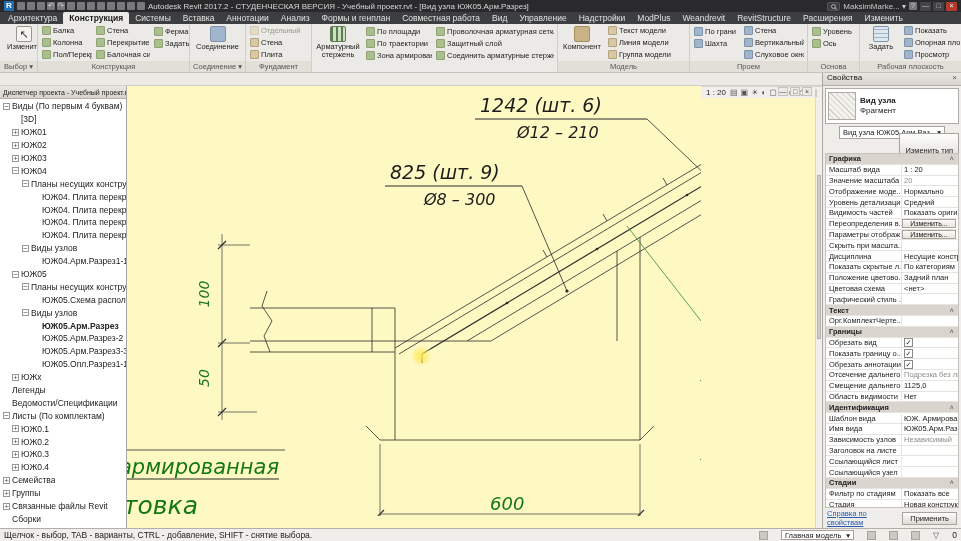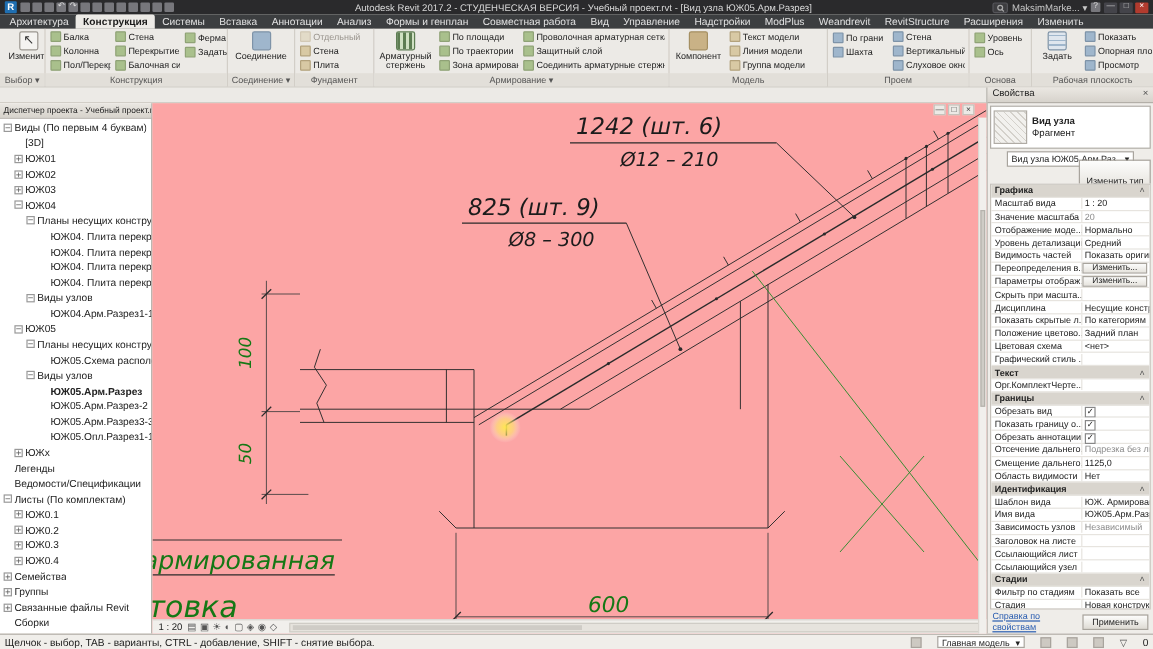--- a/index.html
+++ b/index.html
@@ -4,21 +4,21 @@
 <style>
   *{margin:0;padding:0;box-sizing:border-box}
   html,body{background:#fff}
   body{width:961px;height:541px;font-family:"Liberation Sans",sans-serif;font-size:9px;color:#222;overflow:hidden}
   .app{position:relative;width:961px;height:541px;background:#eceae6;display:flex;flex-direction:column}
 
   
   .titlebar{height:12px;background:#2a2a2c;display:flex;align-items:center;padding:0 4px;gap:3px;color:#c8c8c8;flex:none}
   .logo{width:10px;height:10px;background:#1f6fb2;color:#fff;font-size:8px;line-height:10px;text-align:center;border-radius:1px;font-weight:bold}
   .qat-ic{width:8px;height:8px;background:#77777c;border-radius:1px;font-size:7px;line-height:8px;text-align:center;color:#ddd;flex:none}
-  .tb-title{flex:1;text-align:center;font-size:8px;color:#d8d8d8;white-space:nowrap;overflow:hidden}
+  .tb-title{flex:1;text-align:left;font-size:8px;color:#d8d8d8;white-space:nowrap;overflow:hidden}
   .tb-search{display:flex;align-items:center;gap:3px;background:#3d3d40;border:1px solid #55555a;height:9px;padding:0 3px;border-radius:2px}
   .mag{width:5px;height:5px;border:1px solid #aaa;border-radius:50%;position:relative}
   .mag::after{content:"";position:absolute;width:3px;height:1px;background:#aaa;transform:rotate(45deg);right:-2px;bottom:-1px}
   .tb-user{font-size:8px;white-space:nowrap}
   .win-btns{display:flex;gap:2px}
   .win-btns span{width:11px;height:9px;font-size:7px;line-height:8px;text-align:center;background:#44444a;border-radius:1px}
   .win-btns .closer{background:#b23b2e;color:#fff}
 
   
   .tabsbar{height:12px;background:#3c3e40;display:flex;align-items:flex-end;padding:0 2px;flex:none}
@@ -58,21 +58,21 @@
   .trow{display:flex;align-items:center;height:12.9px;white-space:nowrap;gap:2px;padding-left:3px;overflow:hidden}
   .trow.lvl1{padding-left:12px}.trow.lvl2{padding-left:22px}.trow.lvl3{padding-left:33px}
   .texp{width:7px;height:7px;flex:none;font-size:8px;line-height:6px;text-align:center;color:#555}
   .trow.plus .texp,.trow.minus .texp{border:1px solid #999;background:#fff}
   .trow.plus .texp::before{content:"+"}
   .trow.minus .texp::before{content:"−"}
   .trow.sel .tlabel{font-weight:bold}
   .tlabel{overflow:hidden}
 
   
-  .canvas{flex:1;display:flex;flex-direction:column;background:#fca5a5;position:relative;min-width:0}
+  .canvas{flex:1;display:flex;flex-direction:row;background:#fef9c3;position:relative;min-width:0}
   .draw{position:relative;flex:1;overflow:hidden}
   .dsvg{position:absolute;left:0;top:0}
   .win-ctrl{position:absolute;top:1px;right:10px;display:flex;gap:2px;z-index:3}
   .win-ctrl span{width:10px;height:9px;background:#eceae6;border:1px solid #c6c2bb;font-size:7px;line-height:8px;text-align:center;color:#444}
   .vscroll{position:absolute;right:0;top:12px;bottom:0;width:7px;background:#f1efec;border-left:1px solid #dbd8d2;z-index:2}
   .vthumb{position:absolute;top:18%;height:38%;left:1px;right:1px;background:#cfccc6;border:1px solid #b5b2ac}
   .viewbar{height:12px;flex:none;background:#f1efec;border-top:1px solid #d8d5d0;display:flex;align-items:center;gap:4px;padding:0 5px;font-size:8px}
   .vb-scale{white-space:nowrap}
   .vb-ic{font-size:8px;line-height:10px;color:#555}
   .hscroll{flex:1;height:8px;background:#e6e3dd;border:1px solid #cfccc6;position:relative;margin-left:6px}
@@ -283,21 +283,20 @@
             <div class="rsb">
               <span class="sic"></span>
               <span>Защитный слой</span>
             </div>
             <div class="rsb">
               <span class="sic"></span>
               <span>Соединить арматурные стержни</span>
             </div>
           </div>
       </div>
-      <div class="rlabel">Армирование ▾</div>
     </div>
 
     <div class="rpanel" style="width:132px">
       <div class="rbody">
         <div class="rbb">
           <span class="bic comp"></span>
           <span>Компонент</span>
         </div>
         <div class="rcol" style="width:80px">
             <div class="rsb">

